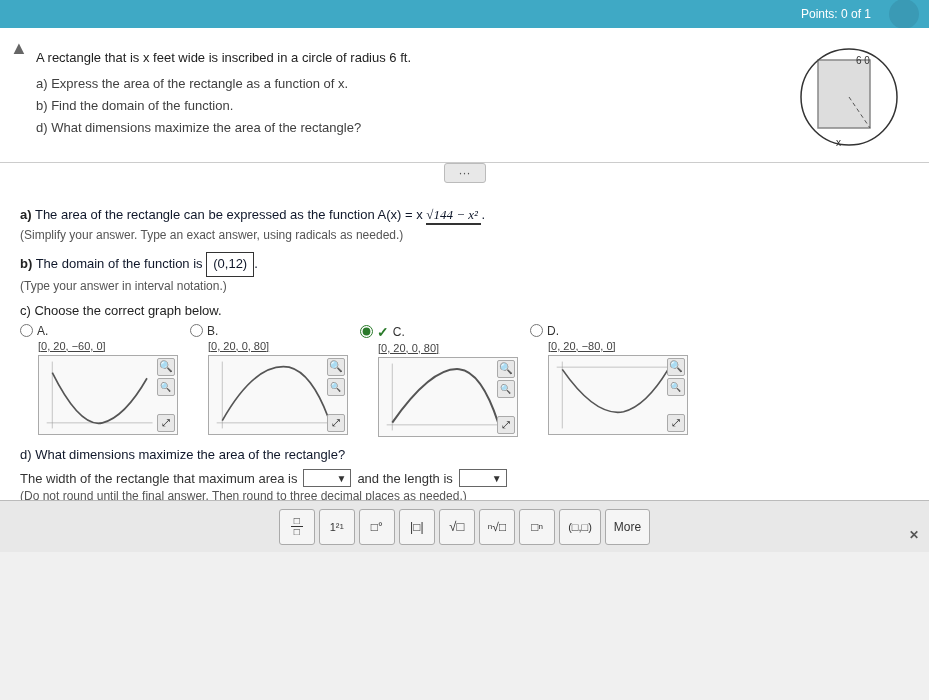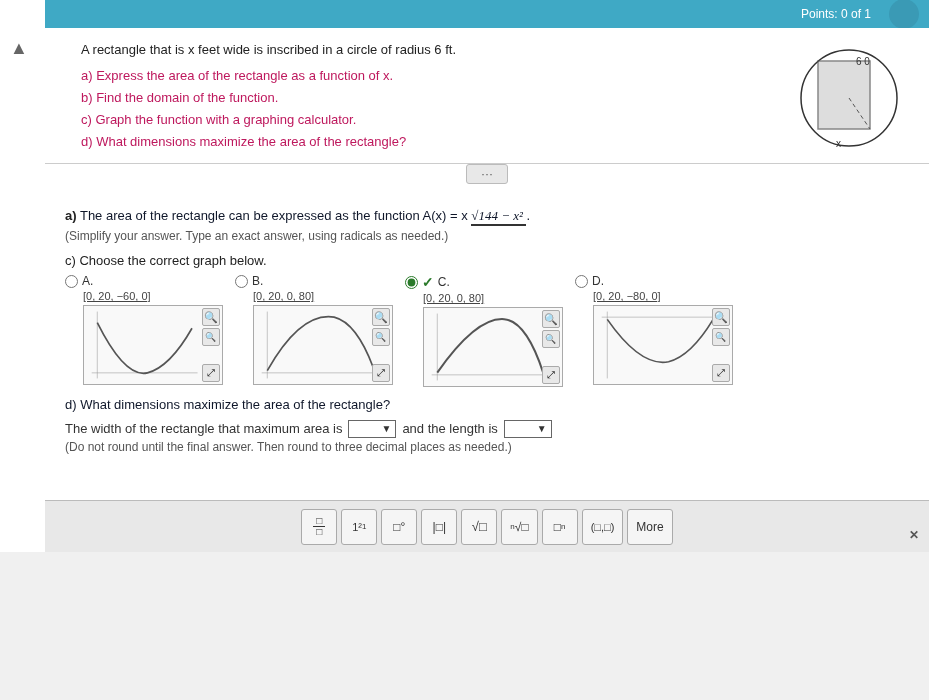--- a/index.html
+++ b/index.html
@@ -11,21 +11,20 @@
       height: 700px;
       overflow: hidden;
       position: relative;
     }
 
     .main-container {
       display: flex;
       flex-direction: column;
       height: 552px;
       background: #fff;
-      padding-left: 45px;
     }
 
     
     .top-bar {
       background: #3fa9c5;
       height: 28px;
       display: flex;
       align-items: center;
       justify-content: flex-end;
       padding: 0 10px;
@@ -49,31 +48,32 @@
     .question-block {
       padding: 14px 20px 10px 36px;
       border-bottom: 1px solid #ccc;
       background: #fff;
       display: flex;
       gap: 20px;
     }
 
     .question-text {
       flex: 1;
+      margin-top: 8px;
     }
 
     .question-text .main-q {
       font-size: 13px;
       margin-bottom: 8px;
       color: #222;
     }
 
     .question-text .parts {
       font-size: 13px;
-      color: #be185d;
+      color: #404040;
       line-height: 1.7;
     }
 
     .diagram {
       width: 120px;
       flex-shrink: 0;
       display: flex;
       align-items: center;
       justify-content: center;
     }
@@ -325,21 +325,20 @@
 
   <div class="content-area">
 
     <div class="question-block">
       <div style="position:absolute;left:10px;top:38px;font-size:18px;color:#666;cursor:pointer;">▲</div>
       <div class="question-text">
         <div class="main-q">A rectangle that is x feet wide is inscribed in a circle of radius 6 ft.</div>
         <div class="parts">
           <div>a) Express the area of the rectangle as a function of x.</div>
           <div>b) Find the domain of the function.</div>
-          <div>c) Graph the function with a graphing calculator.</div>
           <div>d) What dimensions maximize the area of the rectangle?</div>
         </div>
       </div>
 
       <div class="diagram">
         <svg width="110" height="110" viewBox="0 0 110 110">
 
           <circle cx="55" cy="55" r="48" fill="white" stroke="#333" stroke-width="1.5"></circle>
 
           <rect x="24" y="18" width="52" height="68" fill="#d0d0d0" stroke="#555" stroke-width="1.5" opacity="0.7"></rect>
@@ -362,20 +361,28 @@
         <span class="part-label">a)</span>
         <span class="answer-line">
           <span>The area of the rectangle can be expressed as the function A(x) = x</span>
           <span class="answer-highlight">
             <span style="font-family:'Times New Roman',serif;font-style:italic;">√144 − x²</span>
           </span>.
         </span>
         <div class="small-note">(Simplify your answer. Type an exact answer, using radicals as needed.)</div>
       </div>
 
+      <div class="answer-part">
+        <span class="part-label">b)</span>
+        <span class="answer-line">
+          <span>The domain of the function is</span>
+          <span class="inline-box">(0,12)</span>.
+        </span>
+        <div class="small-note">(Type your answer in interval notation.)</div>
+      </div>
 
       <div class="graph-section">
         <div class="choose-label">c) Choose the correct graph below.</div>
         <div class="graph-options">
 
           <div class="graph-option">
             <div class="radio-row">
               <input type="radio" name="graphChoice" style="">
               <span class="graph-label">A.</span>
             </div>

